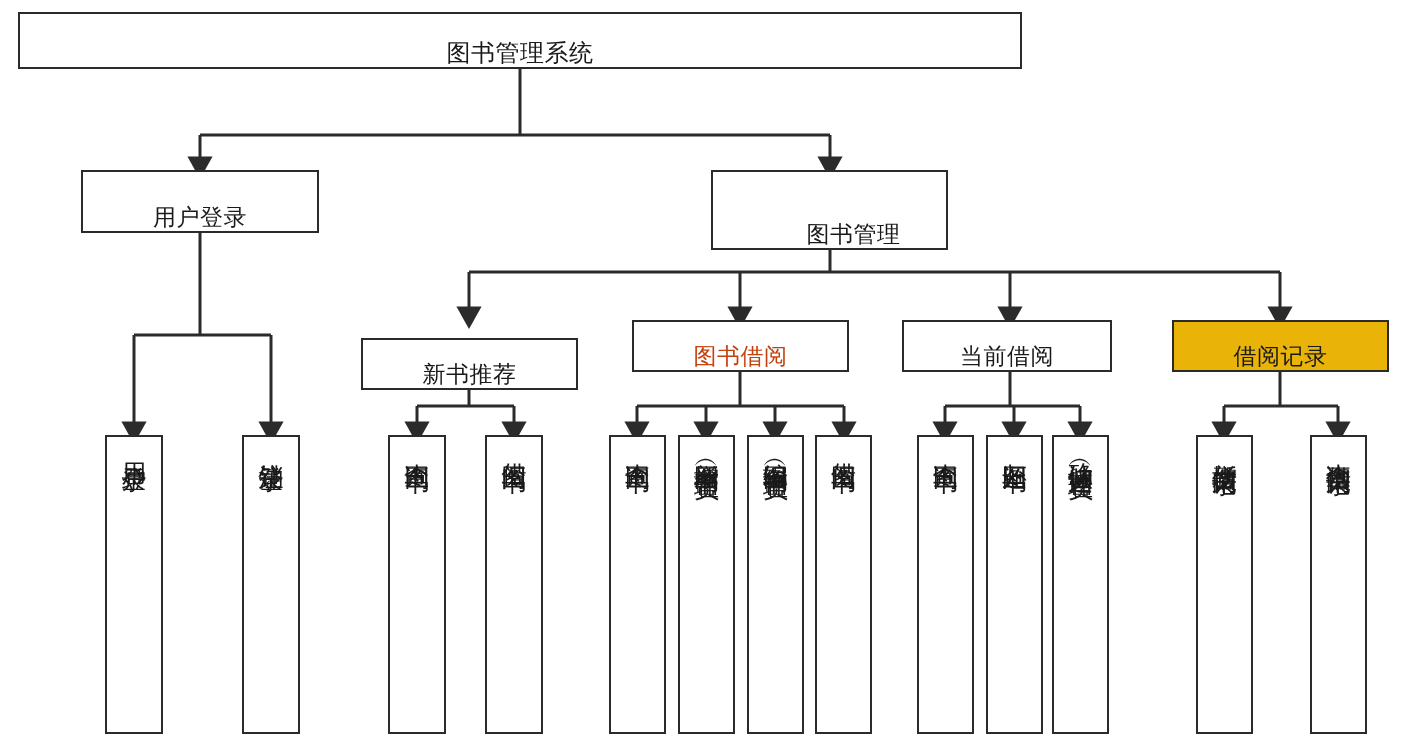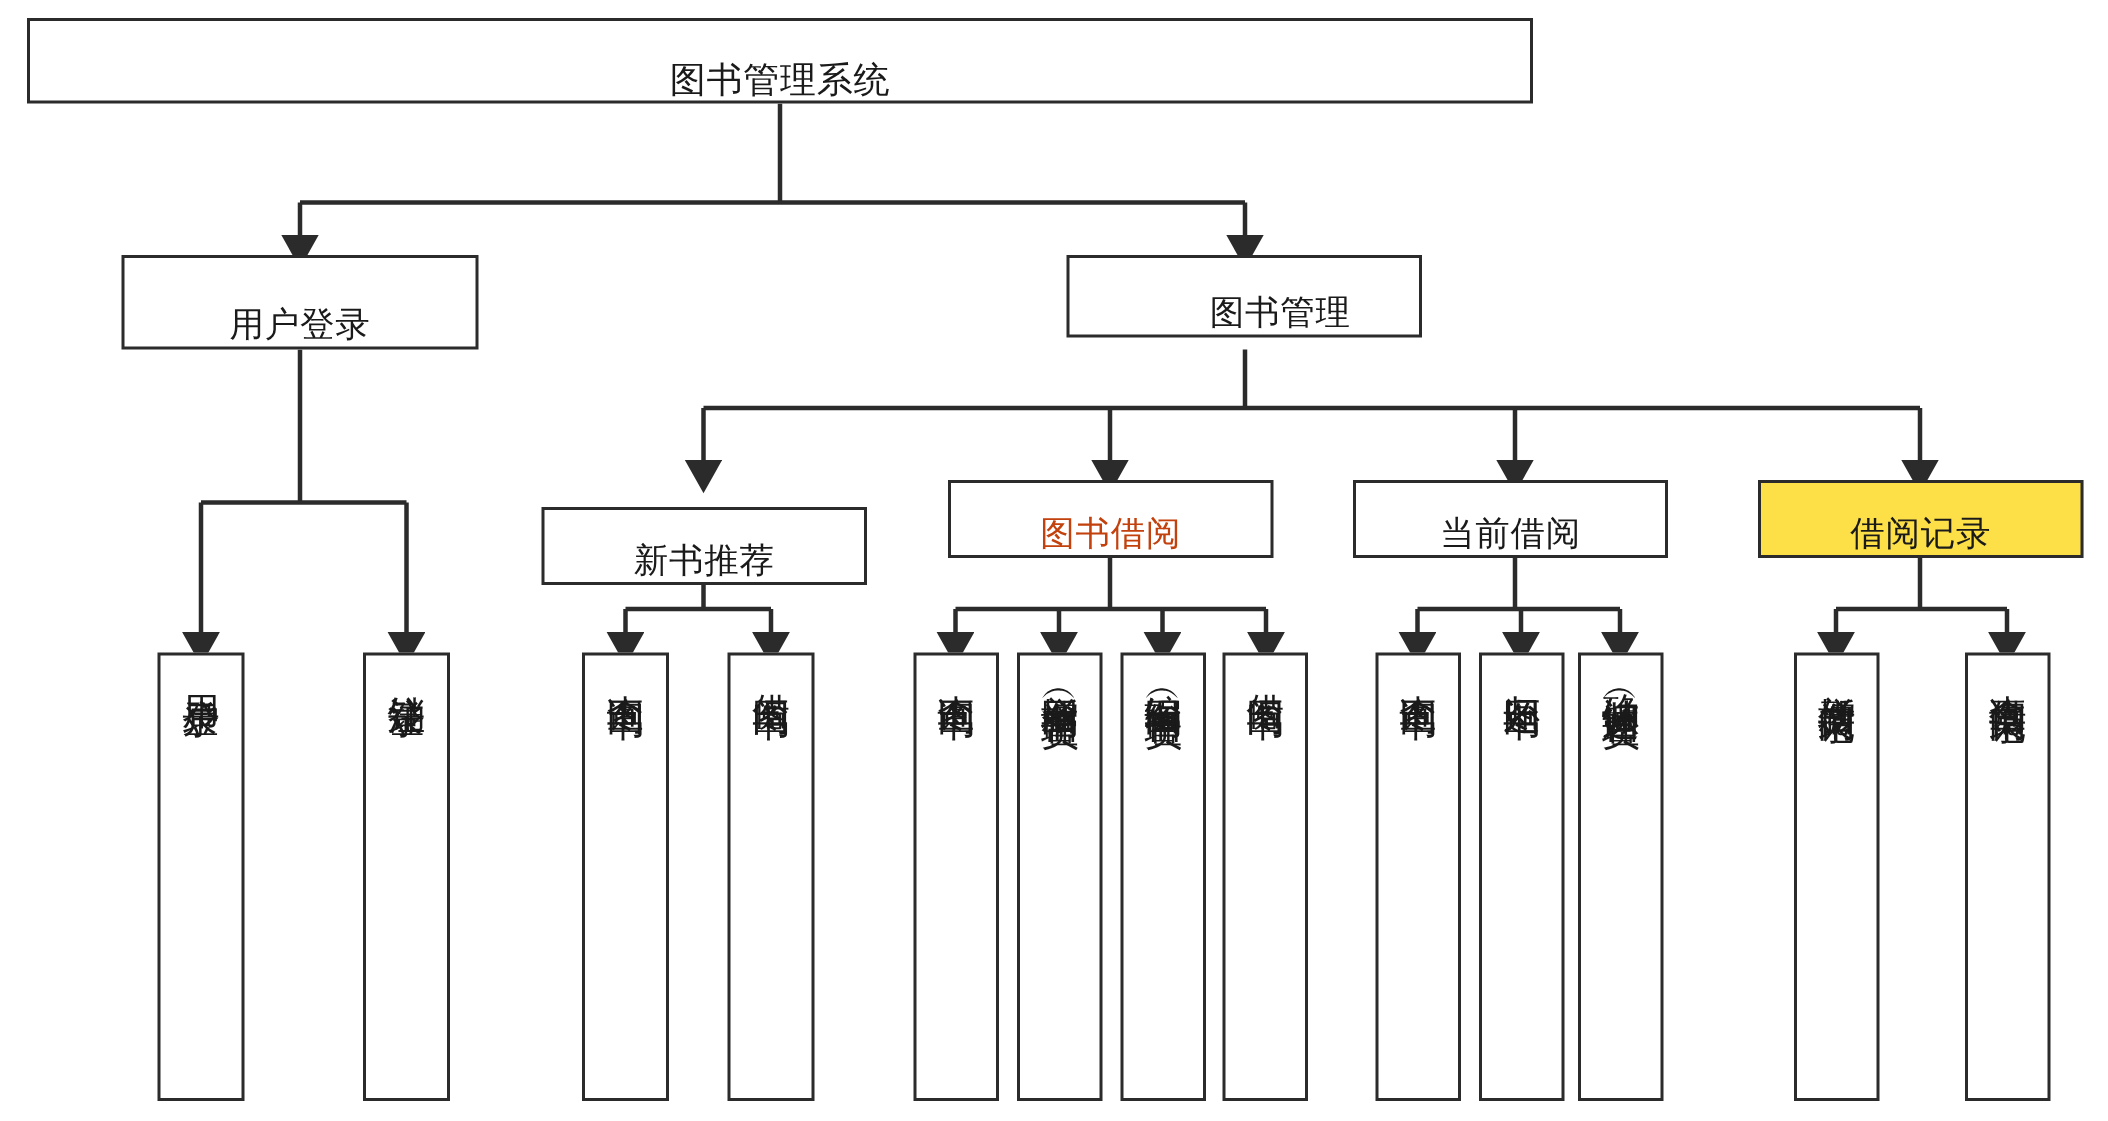--- a/index.html
+++ b/index.html
@@ -122,34 +122,34 @@
     </g>
   </svg>
 
   <div class="node root horizontal" style="left: 18px; top: 12px; width: 1004px; height: 57px; border-color: rgb(43, 43, 43); background: rgb(255, 255, 255); color: rgb(26, 26, 26);">
     <span class="label">图书管理系统</span>
   </div>
 
   <div class="node horizontal" style="left: 81px; top: 170px; width: 238px; height: 63px; border-color: rgb(43, 43, 43); background: rgb(255, 255, 255); color: rgb(26, 26, 26);">
     <span class="label">用户登录</span>
   </div>
-  <div class="node horizontal" style="left: 711px; top: 170px; width: 237px; height: 55px; border-color: rgb(43, 43, 43); background: rgb(255, 255, 255); color: rgb(26, 26, 26); padding-left: 48px;">
+  <div class="node horizontal" style="left: 711px; top: 170px; width: 237px; height: 80px; border-color: rgb(43, 43, 43); background: rgb(255, 255, 255); color: rgb(26, 26, 26); padding-left: 48px;">
     <span class="label">图书管理</span>
   </div>
 
   <div class="node horizontal" style="left: 361px; top: 320px; width: 217px; height: 52px; border-color: rgb(43, 43, 43); background: rgb(255, 255, 255); color: rgb(26, 26, 26); margin-top: 18px;">
     <span class="label">新书推荐</span>
   </div>
   <div class="node horizontal" style="left: 632px; top: 320px; width: 217px; height: 52px; border-color: rgb(43, 43, 43); background: rgb(255, 255, 255); color: #c2410c;">
     <span class="label">图书借阅</span>
   </div>
   <div class="node horizontal" style="left: 902px; top: 320px; width: 210px; height: 52px; border-color: rgb(43, 43, 43); background: rgb(255, 255, 255); color: rgb(26, 26, 26);">
     <span class="label">当前借阅</span>
   </div>
-  <div class="node horizontal" style="left: 1172px; top: 320px; width: 217px; height: 52px; border-color: rgb(43, 43, 43); background: #fde047; color: rgb(26, 26, 26);">
+  <div class="node horizontal" style="left: 1172px; top: 320px; width: 217px; height: 52px; border-color: rgb(43, 43, 43); background: #eab308; color: rgb(26, 26, 26);">
     <span class="label">借阅记录</span>
   </div>
 
   <div class="node vertical" style="left: 105px; top: 435px; width: 58px; height: 299px; border-color: rgb(43, 43, 43); background: rgb(255, 255, 255); color: rgb(26, 26, 26);">
     <span class="label">用户登录</span>
   </div>
   <div class="node vertical" style="left: 242px; top: 435px; width: 58px; height: 299px; border-color: rgb(43, 43, 43); background: rgb(255, 255, 255); color: rgb(26, 26, 26);">
     <span class="label">注销登录</span>
   </div>
   <div class="node vertical" style="left: 388px; top: 435px; width: 58px; height: 299px; border-color: rgb(43, 43, 43); background: rgb(255, 255, 255); color: rgb(26, 26, 26);">

